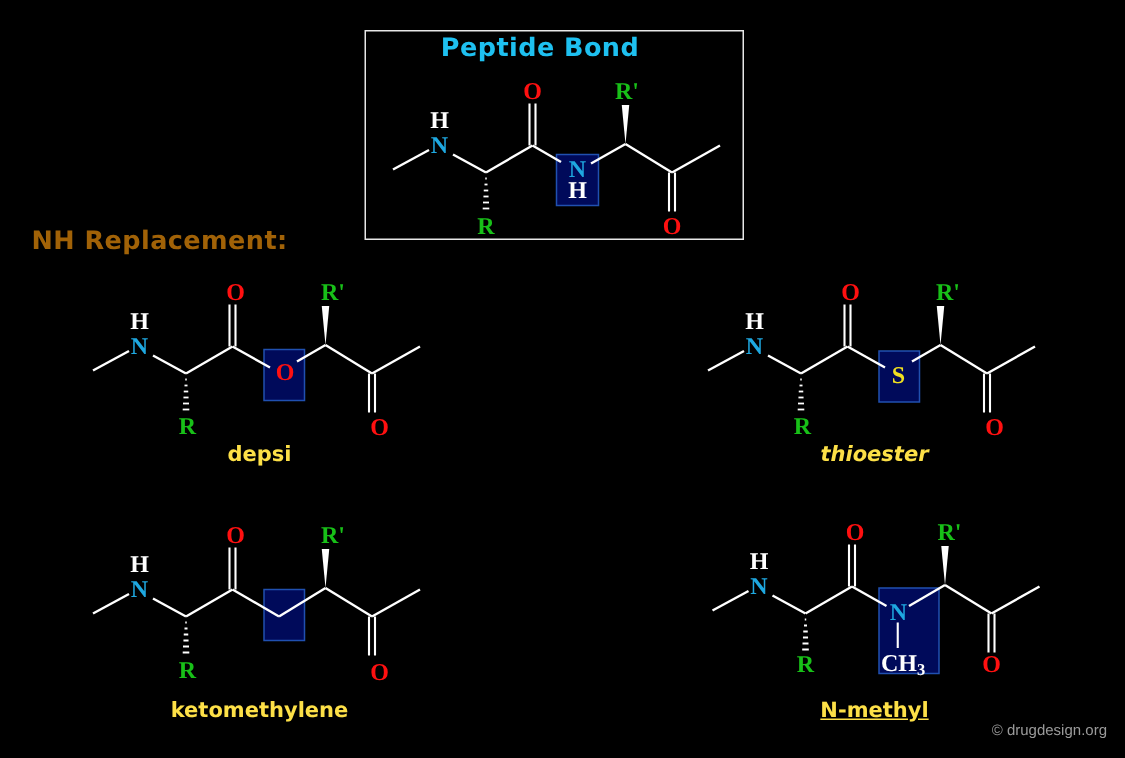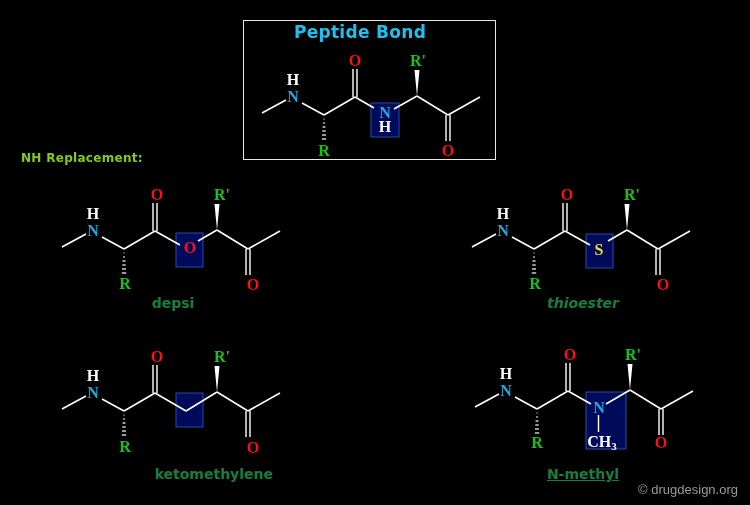--- a/index.html
+++ b/index.html
@@ -1,21 +1,21 @@
 <!DOCTYPE html>
 <html><head>
 <meta charset="utf-8">
 <style>
   html, body { margin:0; padding:0; background:#000; }
   body { width:750px; height:505px; position:relative; overflow:hidden; font-family:"DejaVu Sans", sans-serif; }
   .title-box { position:absolute; left:243px; top:20px; width:253px; height:140px; border:1px solid #e8e8e8; box-sizing:border-box; }
   .title { position:absolute; left:243px; top:22px; width:234px; text-align:center; color:#1ec0f0; font-size:17px; font-weight:bold; letter-spacing:0.3px; }
-  .section-label { position:absolute; left:21px; top:151px; color:#84cc16; font-size:12px; font-weight:bold; letter-spacing:0.3px; }
-  .caption { position:absolute; color:#15803d; font-size:14px; font-weight:bold; text-align:center; width:200px; }
-  .copyright { position:absolute; right:12px; top:482px; color:#9a9a9a; font-size:13px; font-family:"Liberation Sans", sans-serif; }
+  .section-label { position:absolute; left:21px; top:151px; color:#a16207; font-size:17px; font-weight:bold; letter-spacing:0.3px; }
+  .caption { position:absolute; color:#fde047; font-size:14px; font-weight:bold; text-align:center; width:200px; }
+  .copyright { position:absolute; right:12px; top:482px; color:#9a9a9a; font-size:10px; font-family:"Liberation Sans", sans-serif; }
   svg { position:absolute; left:0; top:0; }
   .atom { font-family:"Liberation Serif", serif; font-weight:bold; font-size:16px; text-anchor:middle; }
 </style>
 </head>
 <body>
 
 <div class="title-box"></div>
 <div class="title">Peptide Bond</div>
 <div class="section-label">NH Replacement:</div>
 
@@ -122,16 +122,16 @@
     <text class="atom" x="62" y="41" fill="#18c018">R</text>
     <text class="atom" x="124" y="6" fill="#1ea8e0">N</text>
     <text class="atom" x="127" y="40" fill="#fff"><tspan>CH</tspan><tspan font-size="11" dy="3">3</tspan></text>
     <text class="atom" x="158" y="-47" fill="#18c018">R'</text>
     <text class="atom" x="186" y="41" fill="#ff1010">O</text>
   </g>
 </svg>
 
 <div class="caption" style="left:73px; top:295px;">depsi</div>
 <div class="caption" style="left:483px; top:295px;font-style:italic;">thioester</div>
-<div class="caption" style="left:73px; top:466px;text-align:right;">ketomethylene</div>
+<div class="caption" style="left:73px; top:466px;">ketomethylene</div>
 <div class="caption" style="left:483px; top:466px;text-decoration:underline;">N-methyl</div>
 
 <div class="copyright">© drugdesign.org</div>
 
 </body></html>

